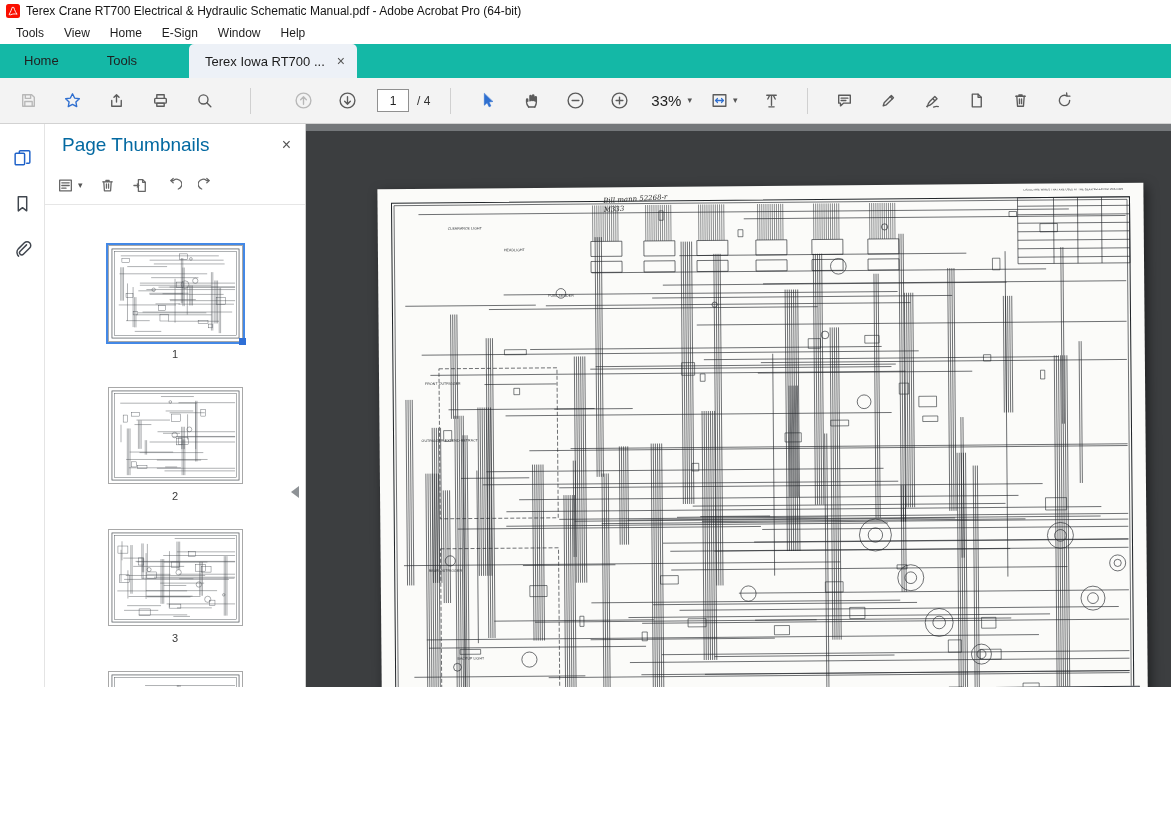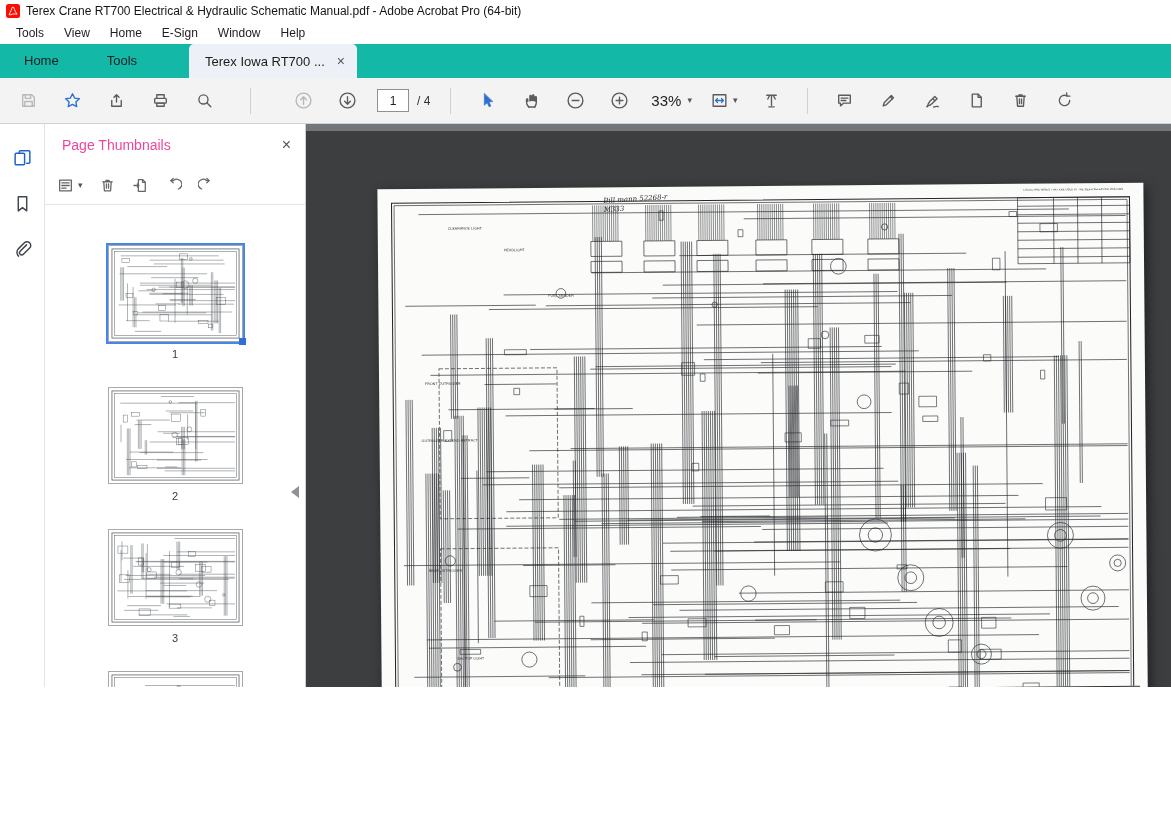--- a/index.html
+++ b/index.html
@@ -41,21 +41,21 @@
   
   .rail{position:absolute;left:0;top:124px;bottom:0;width:45px;background:#fff;border-right:1px solid #e4e4e4;display:flex;flex-direction:column;align-items:center;padding-top:18px;gap:16px;box-sizing:border-box;}
   .rbtn{width:30px;height:30px;display:flex;align-items:center;justify-content:center;}
   .ric{width:21px;height:21px;}
   .ric *{fill:none;stroke:#40464e;stroke-width:1.4;stroke-linecap:round;stroke-linejoin:round;}
   .ric.active *{stroke:#1f62c9;}
 
   
   .panel{position:absolute;left:45px;top:124px;bottom:0;width:261px;background:#fff;border-right:1px solid #cfcfcf;box-sizing:border-box;}
   .p-head{display:flex;align-items:center;height:42px;padding:0 14px 0 17px;}
-  .p-title{flex:1;font-size:14px;color:#ec4899;}
+  .p-title{flex:1;font-size:19px;color:#0369a1;}
   .p-close{font-size:16px;color:#555;line-height:1;}
   .p-tools{display:flex;align-items:center;height:38px;padding:0 12px;border-bottom:1px solid #e6e6e6;gap:16px;}
   .ic16{width:17px;height:17px;display:block;}
   .ic16 *{stroke:#666;fill:none;stroke-width:1.2;stroke-linecap:round;stroke-linejoin:round;}
   .optgrp{display:flex;align-items:center;gap:4px;}
   .thumbs{position:absolute;left:0;right:0;top:81px;bottom:0;overflow:hidden;display:flex;flex-direction:column;align-items:center;padding-top:40px;}
   .thumb{display:flex;flex-direction:column;align-items:center;margin-bottom:27px;}
   .thumb-img{position:relative;width:135px;height:97px;background:#fff;border:1px solid #a8a8a8;box-sizing:border-box;}
   .thumb-img svg{display:block;width:100%;height:100%;}
   .thumb.sel .thumb-img{outline:2px solid #4388e6;}

